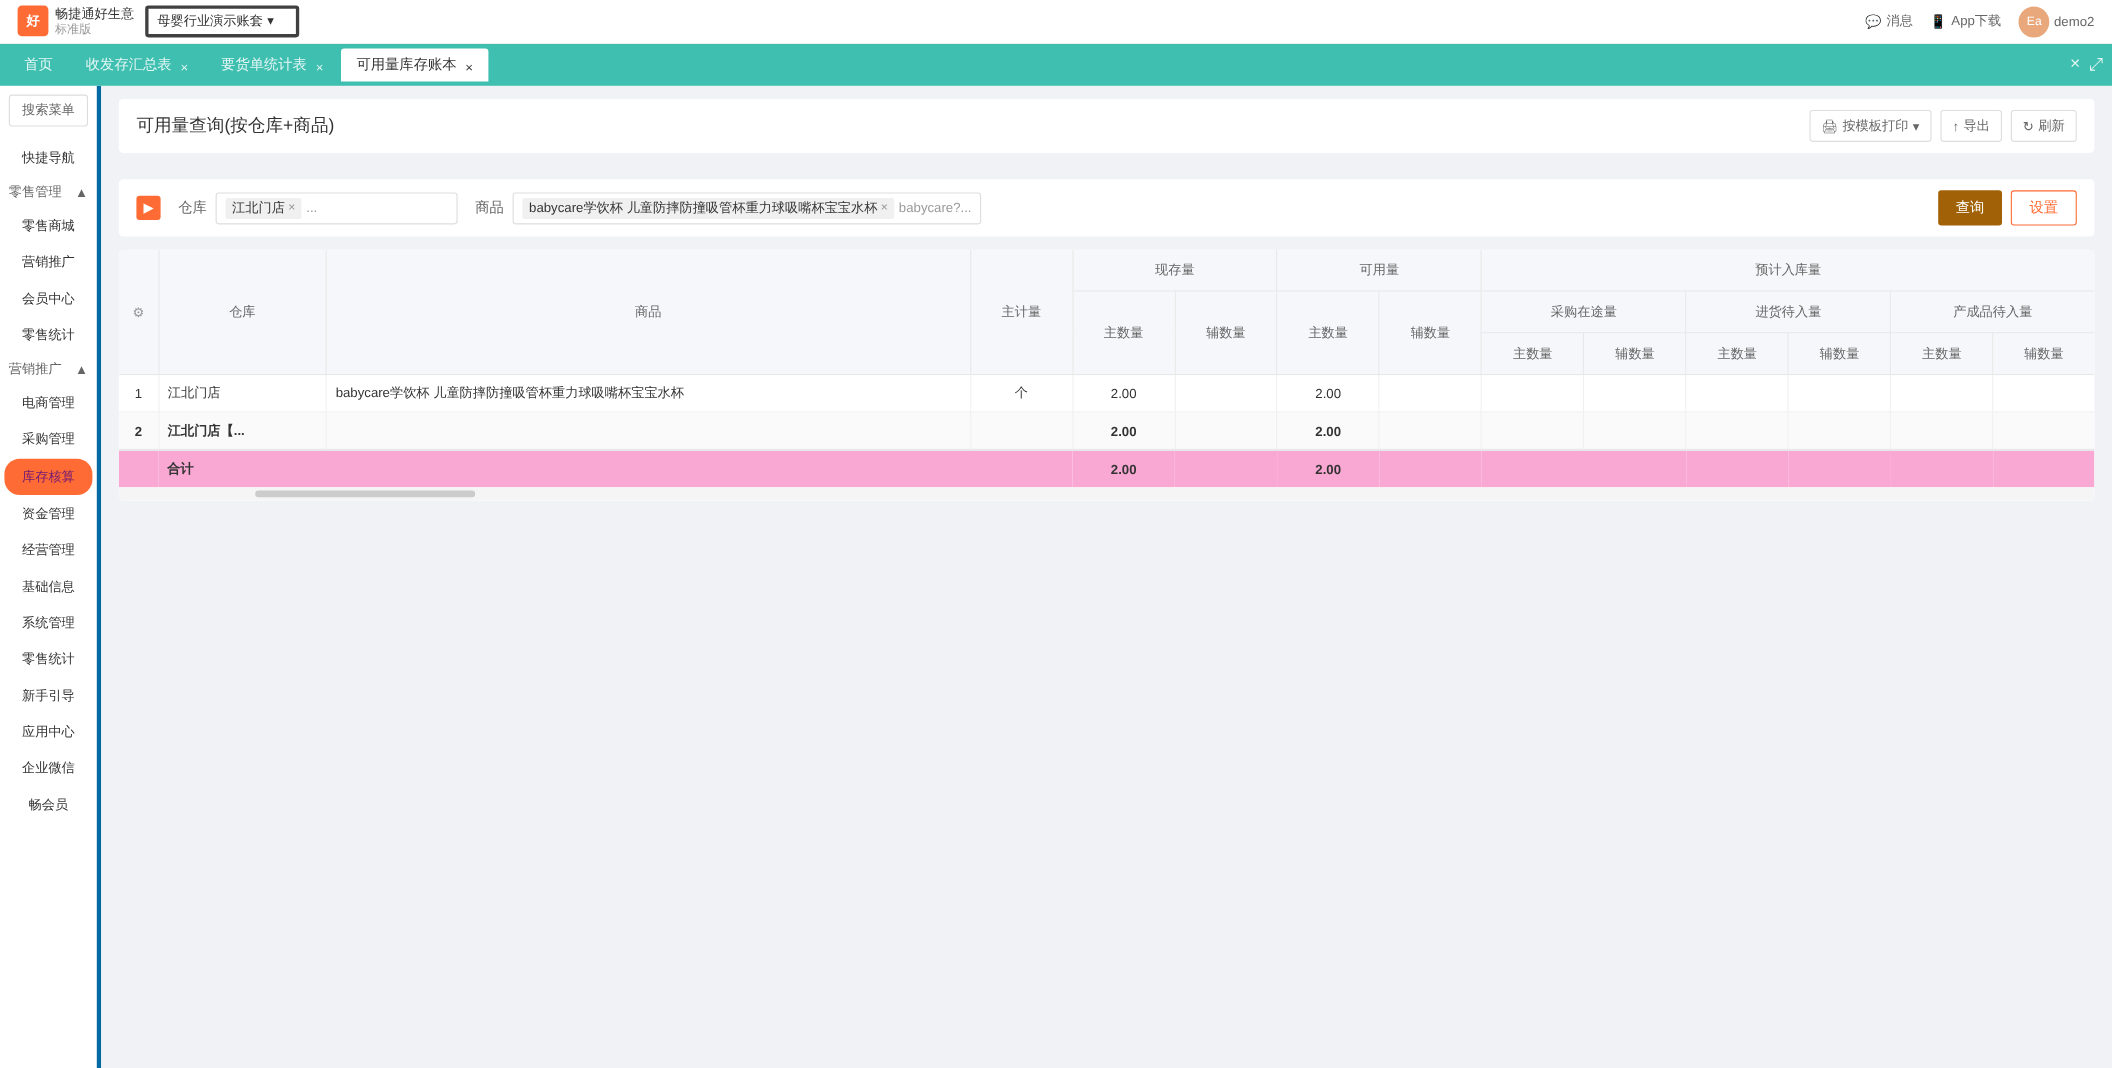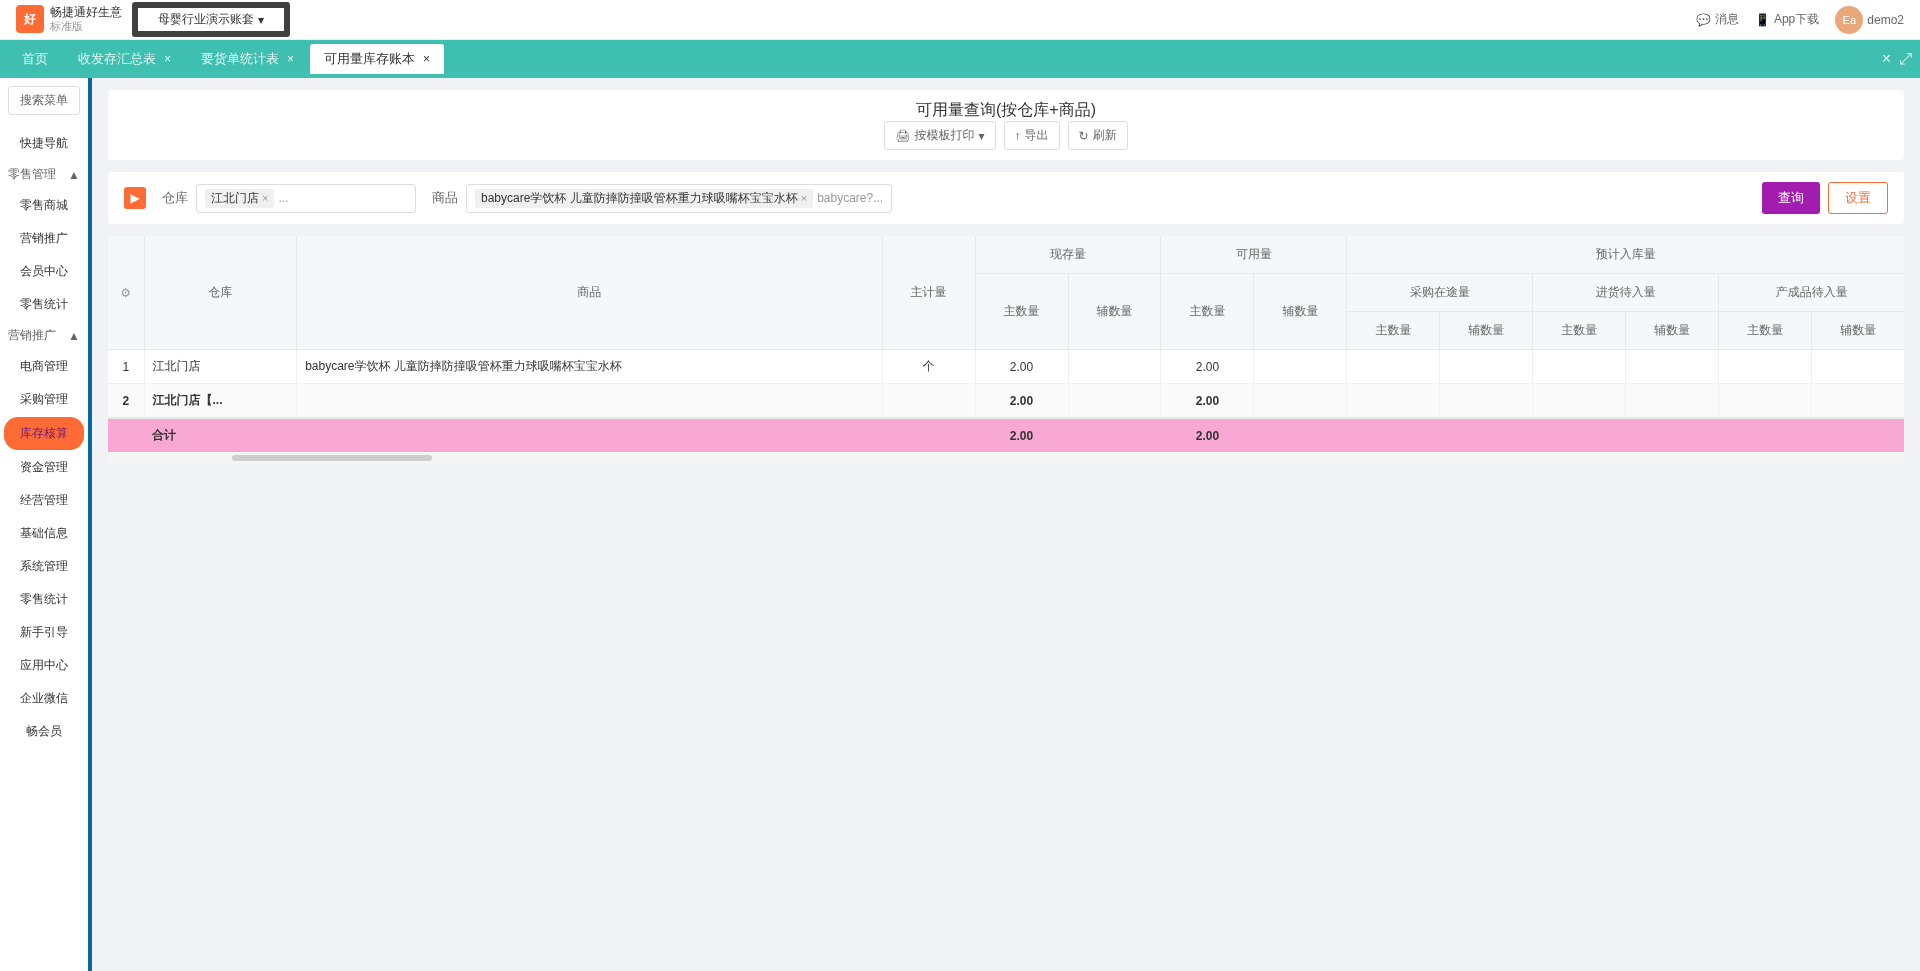--- a/index.html
+++ b/index.html
@@ -5,28 +5,28 @@
     * { box-sizing: border-box; margin: 0; padding: 0; }
     body { font-family: "Microsoft YaHei", "PingFang SC", Arial, sans-serif; font-size: 13px; background: #f5f5f5; display: flex; flex-direction: column; height: 971px; overflow: hidden; }
 
     
     .top-bar { height: 40px; background: #fff; display: flex; align-items: center; justify-content: space-between; padding: 0 16px; border-bottom: 1px solid #eee; flex-shrink: 0; }
     .top-bar-left { display: flex; align-items: center; gap: 10px; }
     .logo-area { display: flex; align-items: center; gap: 6px; }
     .logo-icon { width: 28px; height: 28px; background: #ff6b35; border-radius: 4px; display: flex; align-items: center; justify-content: center; color: white; font-size: 12px; font-weight: bold; }
     .logo-text { font-size: 12px; color: #333; line-height: 1.2; }
     .logo-sub { font-size: 11px; color: #999; }
-    .industry-select { display: flex; align-items: center; gap: 4px; border: 6px solid #404040; border-radius: 3px; padding: 3px 20px; font-size: 12px; color: #333; cursor: pointer; min-width: 140px; }
+    .industry-select { display: flex; align-items: center; gap: 4px; border: 3px solid #404040; border-radius: 3px; padding: 3px 8px; font-size: 12px; color: #333; cursor: pointer; min-width: 140px; }
     .top-bar-right { display: flex; align-items: center; gap: 16px; }
     .top-right-item { display: flex; align-items: center; gap: 4px; font-size: 12px; color: #666; cursor: pointer; }
     .avatar { width: 28px; height: 28px; border-radius: 50%; background: #e8a87c; display: flex; align-items: center; justify-content: center; font-size: 11px; color: white; overflow: hidden; }
 
     
     .tab-bar { height: 38px; background: #3ebfb0; display: flex; align-items: center; padding: 0 8px; gap: 2px; flex-shrink: 0; }
-    .tab { display: flex; align-items: center; gap: 4px; padding: 6px 14px; border-radius: 3px 3px 0 0; font-size: 13px; cursor: pointer; color: rgba(255,255,255,0.85); }
+    .tab { display: flex; align-items: flex-end; gap: 4px; padding: 6px 14px; border-radius: 3px 3px 0 0; font-size: 13px; cursor: pointer; color: rgba(255,255,255,0.85); }
     .tab.active { background: #fff; color: #333; }
     .tab-close-btn { margin-left: 4px; font-size: 12px; cursor: pointer; }
     .tab-bar-right { margin-left: auto; display: flex; align-items: center; gap: 8px; }
     .tab-bar-icon { color: rgba(255,255,255,0.85); font-size: 16px; cursor: pointer; }
 
     
     .main-layout { display: flex; flex: 1; overflow: hidden; }
 
     
     .sidebar { width: 92px; background: #fff; border-right: 4px solid #0369a1; display: flex; flex-direction: column; flex-shrink: 0; overflow-y: auto; }
@@ -35,36 +35,36 @@
     .sidebar-nav { padding: 4px 0; }
     .sidebar-section { padding: 6px 8px; font-size: 12px; color: #666; cursor: pointer; display: flex; align-items: center; justify-content: space-between; }
     .sidebar-item { padding: 8px 8px; font-size: 12px; color: #333; cursor: pointer; text-align: center; display: flex; flex-direction: column; align-items: center; gap: 3px; }
     .sidebar-item.active { background: #ff6b35; color: #701a75; border-radius: 14px; margin: 1px 4px; }
 
     
     .content-area { flex: 1; overflow: auto; background: #f0f2f5; }
     .page-container { padding: 12px 16px; }
 
     
-    .page-header { display: flex; align-items: center; justify-content: space-between; margin-bottom: 12px; background: #fff; padding: 10px 16px; border-radius: 4px; flex-direction: column; }
+    .page-header { display: flex; align-items: center; justify-content: space-between; margin-bottom: 24px; background: #fff; padding: 10px 16px; border-radius: 4px; }
     .page-title { font-size: 16px; color: #333; font-weight: 500; }
     .page-actions { display: flex; align-items: center; gap: 8px; }
     .action-btn { display: flex; align-items: center; gap: 4px; padding: 5px 10px; border: 1px solid #ddd; border-radius: 3px; font-size: 12px; color: #666; cursor: pointer; background: #fff; }
 
     
     .filter-area { background: #fff; padding: 10px 16px; border-radius: 4px; margin-bottom: 12px; display: flex; align-items: center; gap: 16px; }
     .filter-expand-btn { width: 22px; height: 22px; background: #ff6b35; border-radius: 3px; display: flex; align-items: center; justify-content: center; cursor: pointer; color: white; font-size: 12px; flex-shrink: 0; }
     .filter-group { display: flex; align-items: center; gap: 8px; }
     .filter-label { font-size: 13px; color: #666; white-space: nowrap; }
     .filter-input { display: flex; align-items: center; gap: 4px; border: 1px solid #ddd; border-radius: 3px; padding: 4px 8px; min-width: 220px; background: #fff; }
     .filter-tag { background: #f0f0f0; border-radius: 2px; padding: 1px 6px; font-size: 12px; color: #333; display: flex; align-items: center; gap: 3px; }
     .filter-tag .remove { color: #999; cursor: pointer; font-size: 11px; }
     .filter-dots { color: #999; font-size: 12px; }
     .filter-actions { margin-left: auto; display: flex; gap: 8px; }
-    .btn-query { background: #a21caf; color: white; border: none; border-radius: 3px; padding: 6px 16px; font-size: 13px; cursor: pointer; }
+    .btn-query { background: #a16207; color: white; border: none; border-radius: 3px; padding: 6px 16px; font-size: 13px; cursor: pointer; }
     .btn-setting { background: #fff; color: #ff6b35; border: 1px solid #ff6b35; border-radius: 3px; padding: 6px 16px; font-size: 13px; cursor: pointer; }
 
     
     .table-container { background: #fff; border-radius: 4px; overflow: hidden; }
     table { width: 100%; border-collapse: collapse; font-size: 12px; }
     thead tr th { background: #f5f7fa; color: #666; padding: 10px 8px; text-align: center; border-bottom: 1px solid #e8e8e8; border-right: 1px solid #e8e8e8; font-weight: normal; white-space: nowrap; }
     thead tr th:last-child { border-right: none; }
     tbody tr td { padding: 8px; text-align: center; border-bottom: 1px solid #f0f0f0; border-right: 1px solid #f0f0f0; color: #333; }
     tbody tr td:last-child { border-right: none; }
     tbody tr.subtotal td { background: #fafafa; font-weight: bold; }

